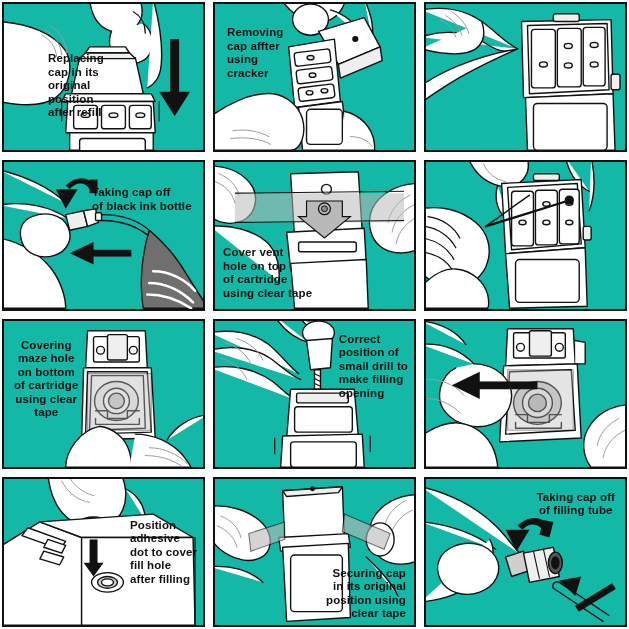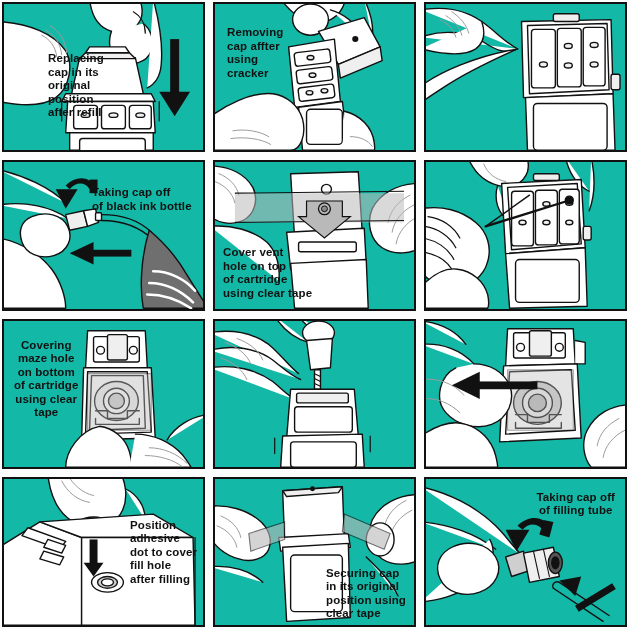--- a/index.html
+++ b/index.html
@@ -50,21 +50,21 @@
   
   .t1 {left:8px;  top:48px;  text-align:left;margin-left:36px;}
   .t2 {left:12px; top:22px;  text-align:left;}
   .t3 {left:10px; top:98px;  text-align:left;}
   .t4 {left:88px; top:24px;  text-align:left;}
   .t5 {left:8px;  top:84px;  text-align:left;}
   .t6 {right:6px; top:68px;  text-align:left;}
   .t7 {left:10px; top:18px;  text-align:center;}
   .t8 {right:6px; top:12px;  text-align:left;}
   .t10{right:6px; top:40px;  text-align:left;}
-  .t11{right:8px; top:88px;  text-align:left;}
+  .t11{right:8px; top:88px;  text-align:right;}
   .t12{right:10px;top:12px;  text-align:center;}
 </style>
 </head>
 <body>
 
 <div id="sheet">
   <div class="grid">
 
     <div class="panel">
       <svg class="art" viewBox="0 0 200 150" preserveAspectRatio="none">
@@ -352,20 +352,25 @@
           <path d="M100 54 L106 57 M100 59 L106 62 M100 64 L106 67" stroke-width="1.1"></path>
 
           <path d="M76 70 L140 70 L144 118 L72 120 Z" fill="#fff"></path>
           <rect x="82" y="74" width="52" height="10" rx="2" fill="#efefef"></rect>
           <rect x="80" y="88" width="58" height="26" rx="3" fill="#fff"></rect>
           <path d="M68 118 L148 116 L150 150 L66 150 Z" fill="#fff"></path>
           <rect x="76" y="124" width="66" height="26" rx="3" fill="#fff"></rect>
           <path d="M60 120 L60 136 M156 118 L156 134" stroke-width="1.2"></path>
         </g>
       </svg>
+      <div class="cap-text t8">Correct
+position of
+small drill to
+make filling
+opening</div>
     </div>
 
     <div class="panel">
       <svg class="art" viewBox="0 0 200 150" preserveAspectRatio="none">
         <g fill="none" stroke="#111" stroke-width="1.4" stroke-linejoin="round" stroke-linecap="round">
 
           <path d="M82 8 L148 8 L150 44 L80 46 Z" fill="#fff"></path>
           <rect x="88" y="12" width="52" height="26" rx="2" fill="#fff"></rect>
           <rect x="104" y="10" width="22" height="26" rx="2" fill="#efefef"></rect>
           <circle cx="95" cy="27" r="4" fill="#fff"></circle>

